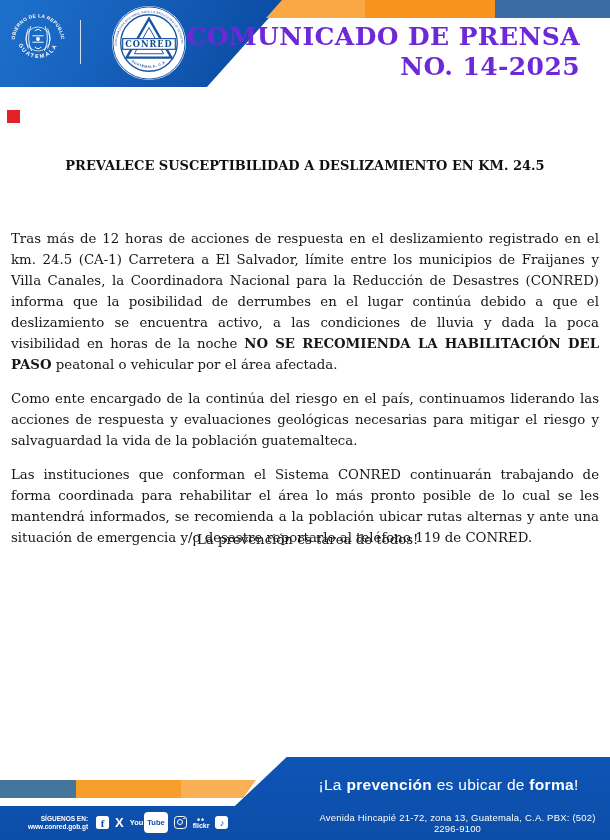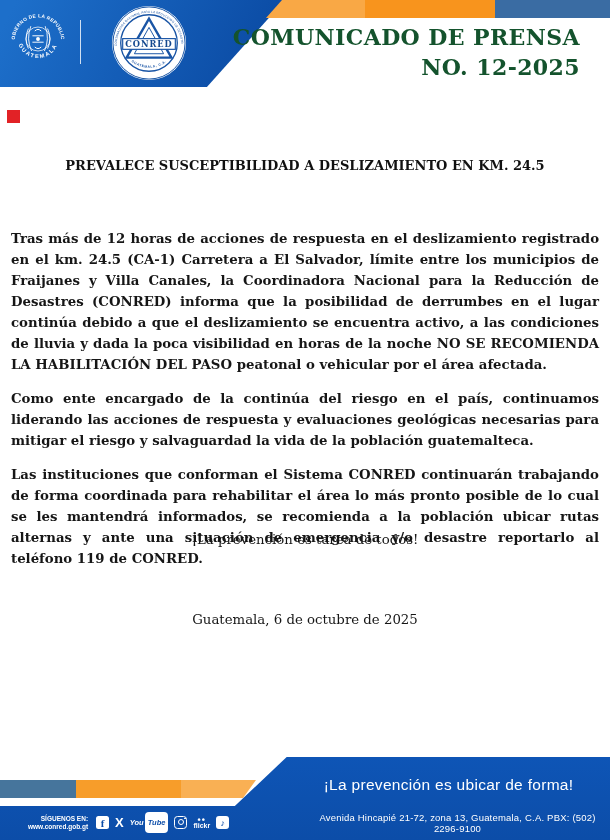--- a/index.html
+++ b/index.html
@@ -13,56 +13,56 @@
   .top-stripes{position:absolute;top:0;left:260px;width:350px;height:18px;display:flex;
                clip-path:polygon(22px 0,100% 0,100% 100%,6px 100%);}
   .st-lo{width:105px;background:#f9a845;}
   .st-o{width:130px;background:#f8941d;}
   .st-sb{flex:1;background:#3a6ca3;}
 
   .seal{position:absolute;left:6px;top:5px;width:64px;height:68px;}
   .logo-divider{position:absolute;left:80px;top:20px;width:1px;height:44px;background:rgba(255,255,255,.8);}
   .conred{position:absolute;left:110px;top:4px;width:78px;height:78px;}
 
-  .press-title{position:absolute;top:22px;right:30px;text-align:right;color:#14532d;
-               font-weight:bold;font-size:22px;line-height:30px;letter-spacing:.4px;}
+  .press-title{position:absolute;top:22px;right:30px;text-align:right;color:#6d28d9;
+               font-weight:bold;font-size:25px;line-height:30px;letter-spacing:.4px;}
 
   .red-square{position:absolute;left:7px;top:110px;width:13px;height:13px;background:#e22226;}
 
   
   .doc-heading{position:absolute;left:0;right:0;top:150px;text-align:center;
                font-weight:bold;font-size:13px;line-height:31px;color:#111;}
   .body-text{position:absolute;left:11px;right:11px;top:228px;font-size:13.3px;
              line-height:21px;text-align:justify;color:#161616;}
-  .body-text p{margin:0 0 13px;font-weight:bold;}
+  .body-text p{margin:0 0 13px;}
   .motto-line{position:absolute;left:0;right:0;top:532px;text-align:center;font-size:13.3px;color:#161616;}
   .date-line{position:absolute;left:0;right:0;top:612px;text-align:center;font-size:13.3px;color:#161616;}
 
   
   .f-stripes{position:absolute;top:780px;left:0;width:256px;height:18px;display:flex;
              clip-path:polygon(0 0,100% 0,calc(100% - 13px) 100%,0 100%);}
   .fs-slate{width:76px;background:#46759c;}
   .fs-o{width:105px;background:#f79d2a;}
   .fs-lo{flex:1;background:#f9b054;}
 
   .f-blue{position:absolute;top:757px;left:0;width:610px;height:83px;
           background:linear-gradient(180deg,#0e55b6 0%,#0c4da8 100%);
           clip-path:polygon(47% 0,100% 0,100% 100%,0 100%,0 59%,38.5% 59%);}
   .f-motto{position:absolute;top:19px;left:287px;right:0;text-align:center;color:#fff;
            font-family:"Liberation Sans",sans-serif;font-size:15.5px;font-weight:400;letter-spacing:.3px;}
-  .f-motto .fb{font-weight:normal;margin-top:40px;}
+  .f-motto .fb{font-weight:bold;margin-top:40px;}
   .f-row{position:absolute;top:48px;left:0;right:0;height:35px;display:flex;align-items:center;
          font-family:"Liberation Sans",sans-serif;color:#fff;}
   .follow{margin-left:28px;text-align:right;font-size:6.5px;font-weight:bold;line-height:8px;white-space:nowrap;}
   .icons{display:flex;align-items:center;gap:6px;margin-left:8px;}
   .ic-fb{width:13px;height:13px;background:#fff;border-radius:2.5px;color:#0c4da8;
          font-weight:bold;font-size:11px;line-height:14px;text-align:center;
          font-family:"Liberation Serif",serif;}
   .ic-x{font-size:13px;font-weight:bold;font-family:"Liberation Sans",sans-serif;}
-  .ic-yt{display:flex;align-items:center;gap:1px;font-style:italic;}
+  .ic-yt{display:flex;align-items:center;gap:1px;}
   .yt-you{font-size:7.5px;font-weight:bold;}
   .yt-tube{background:#fff;color:#0c4da8;border-radius:4px;padding:6px 3px;font-size:7.5px;font-weight:bold;}
   .ic-ig{width:11px;height:11px;border:1.4px solid #fff;border-radius:3.5px;position:relative;}
   .ic-ig::before{content:"";position:absolute;left:2.2px;top:2.2px;width:4.2px;height:4.2px;
                  border:1.3px solid #fff;border-radius:50%;}
   .ic-ig::after{content:"";position:absolute;right:.8px;top:.8px;width:1.6px;height:1.6px;
                 background:#fff;border-radius:50%;}
   .ic-flickr{display:flex;flex-direction:column;align-items:center;line-height:6px;}
   .fl-dots{font-size:9px;letter-spacing:1px;font-weight:bold;}
   .fl-label{font-size:7px;font-weight:bold;}
@@ -119,37 +119,36 @@
     <text font-family="Liberation Sans, sans-serif" font-size="3.1" fill="#1a55a5" letter-spacing=".2">
       <textPath href="#crTop" startOffset="50%" text-anchor="middle">COORDINADORA NACIONAL PARA LA REDUCCIÓN DE DESASTRES</textPath>
     </text>
     <text font-family="Liberation Sans, sans-serif" font-size="3.4" font-weight="bold" fill="#1a55a5" letter-spacing=".6">
       <textPath href="#crBottom" startOffset="50%" text-anchor="middle">GUATEMALA, C.A.</textPath>
     </text>
   </svg>
 
   <div class="press-title">
     <div>COMUNICADO DE PRENSA</div>
-    <div>NO. 12-2025</div>
+    <div>NO. 14-2025</div>
   </div>
 
   <div class="red-square"></div>
 
   <div class="doc-heading">
     <div>PREVALECE SUSCEPTIBILIDAD A DESLIZAMIENTO EN KM. 24.5</div>
   </div>
 
   <div class="body-text">
     <p><span>Tras más de 12 horas de acciones de respuesta en el deslizamiento registrado en el km. 24.5 (CA-1) Carretera a El Salvador, límite entre los municipios de Fraijanes y Villa Canales, la Coordinadora Nacional para la Reducción de Desastres (CONRED) informa que la posibilidad de derrumbes en el lugar continúa debido a que el deslizamiento se encuentra activo, a las condiciones de lluvia y dada la poca visibilidad en horas de la noche </span><b>NO SE RECOMIENDA LA HABILITACIÓN DEL PASO</b><span> peatonal o vehicular por el área afectada.</span></p>
     <p>Como ente encargado de la continúa del riesgo en el país, continuamos liderando las acciones de respuesta y evaluaciones geológicas necesarias para mitigar el riesgo y salvaguardad la vida de la población guatemalteca.</p>
     <p>Las instituciones que conforman el Sistema CONRED continuarán trabajando de forma coordinada para rehabilitar el área lo más pronto posible de lo cual se les mantendrá informados, se recomienda a la población ubicar rutas alternas y ante una situación de emergencia y/o desastre reportarlo al teléfono 119 de CONRED.</p>
   </div>
 
   <div class="motto-line">¡La prevención es tarea de todos!</div>
-  <div class="date-line">Guatemala, 6 de octubre de 2025</div>
 
   <div class="f-stripes">
     <div class="fs-slate"></div>
     <div class="fs-o"></div>
     <div class="fs-lo"></div>
   </div>
 
   <div class="f-blue">
     <div class="f-motto"><span>¡La </span><span class="fb">prevención</span><span> es ubicar de </span><span class="fb">forma</span><span>!</span></div>
 

